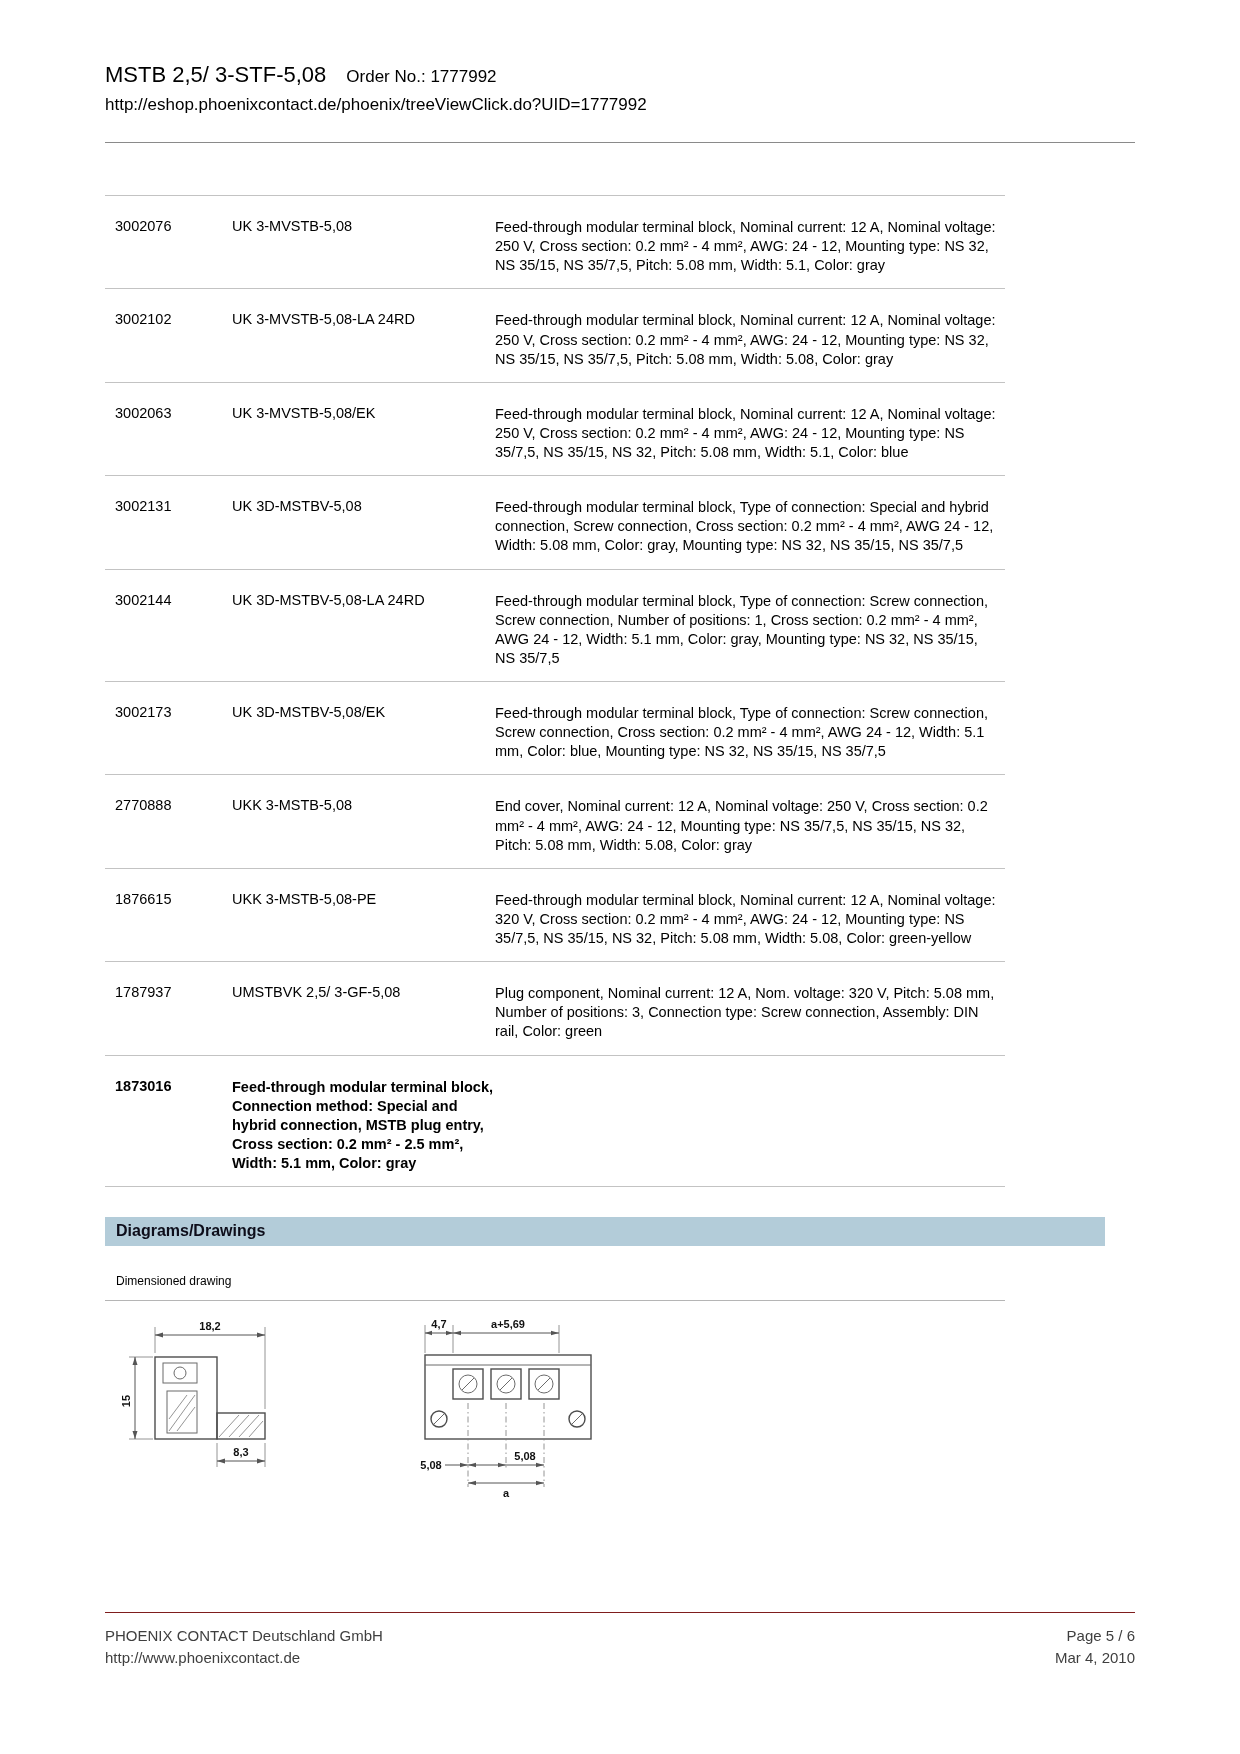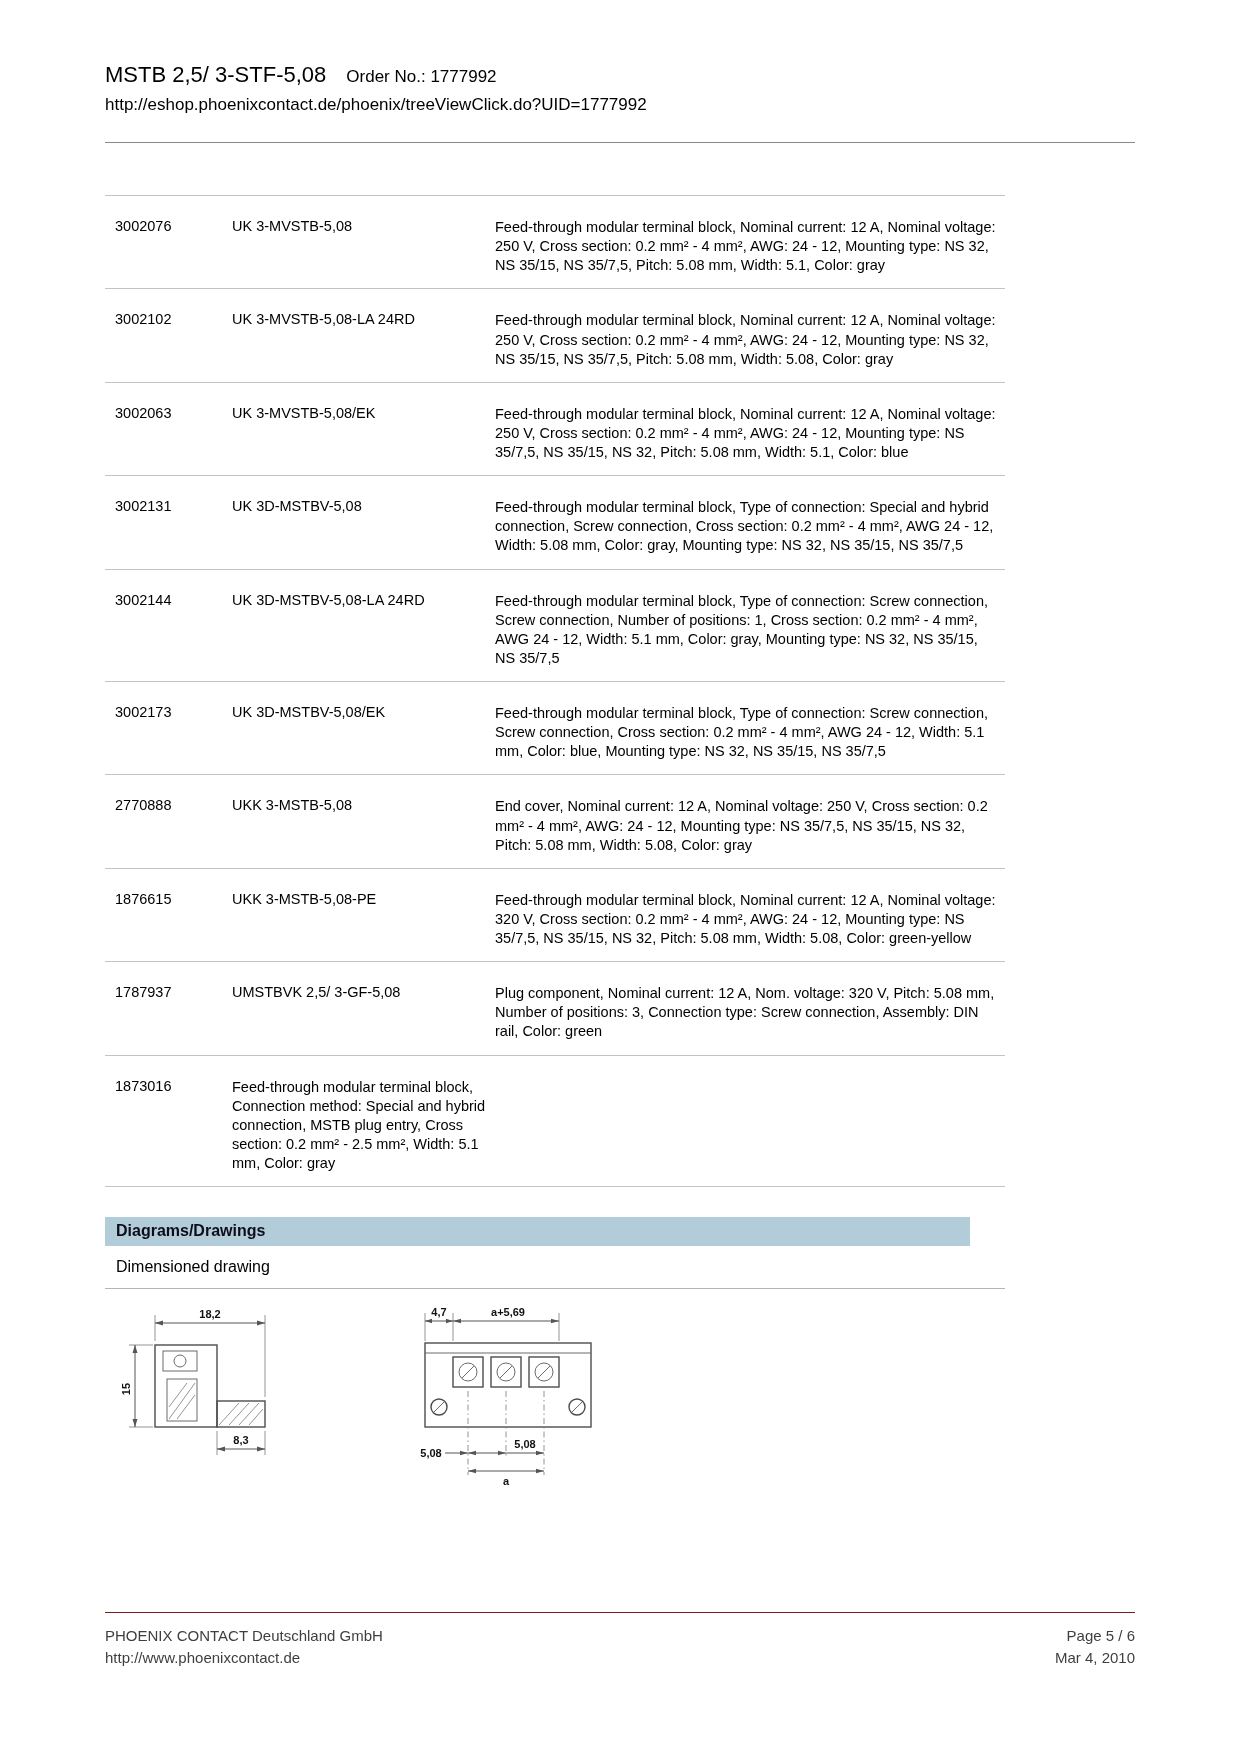--- a/index.html
+++ b/index.html
@@ -18,31 +18,31 @@
   .rule { border-top:1px solid #8a8a8a; }
   .header-rule { margin-top:27px; width:1030px; }
 
   
   .acc-table { margin-top:52px; width:900px; }
   .row {
     display:grid; grid-template-columns:127px 263px 1fr;
     border-top:1px solid #c3c3c3;
     padding:20px 0 13px 0;
   }
-  .row:last-child { border-bottom:1px solid #c3c3c3; }
+  .row:last-child { border-bottom:1px solid #c3c3c3;font-weight:bold; }
   .c-order { font-size:14.5px; padding-left:10px; padding-top:2px; }
   .c-type  { font-size:14.5px; padding-top:2px; }
   .c-desc  { font-size:14.5px; line-height:1.32; max-width:505px; padding-top:2px; }
 
   
   .section-bar {
-    margin-top:30px; width:865px; background:#b3ccd9;
+    margin-top:30px; width:1000px; background:#b3ccd9;
     padding:5px 11px 6px 11px; font-size:16px; font-weight:bold; color:#0d0d1a;
   }
-  .sub-title { margin-top:12px; font-size:16px; padding-left:11px; }
+  .sub-title { margin-top:28px; font-size:12px; padding-left:11px; }
   .sub-rule { margin-top:12px; width:900px; border-top:1px solid #b5b5b5; }
 
   
   .drawings { display:flex; gap:96px; margin-top:18px; padding-left:12px; }
   .drawings svg text { font-family:"Liberation Sans", sans-serif; font-size:11px; font-weight:bold; fill:#111; }
   .part   { fill:none; stroke:#4d4d4d; stroke-width:1.4; }
   .part-light { fill:none; stroke:#6b6b6b; stroke-width:1; }
   .dim    { stroke:#555; stroke-width:1; }
   .ext    { stroke:#7a7a7a; stroke-width:0.8; }
   .arr    { fill:#555; stroke:none; }

